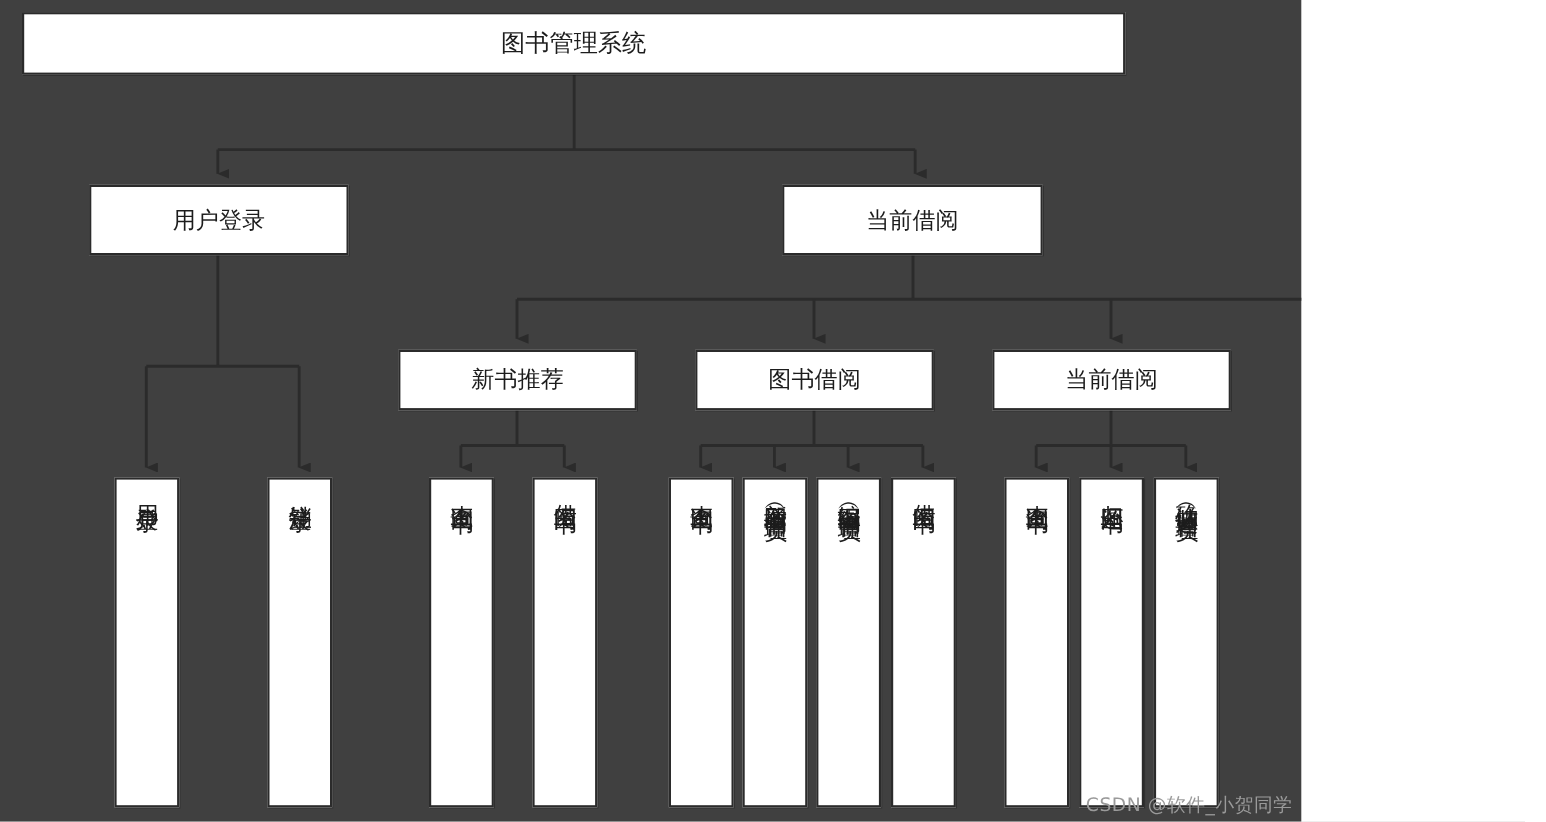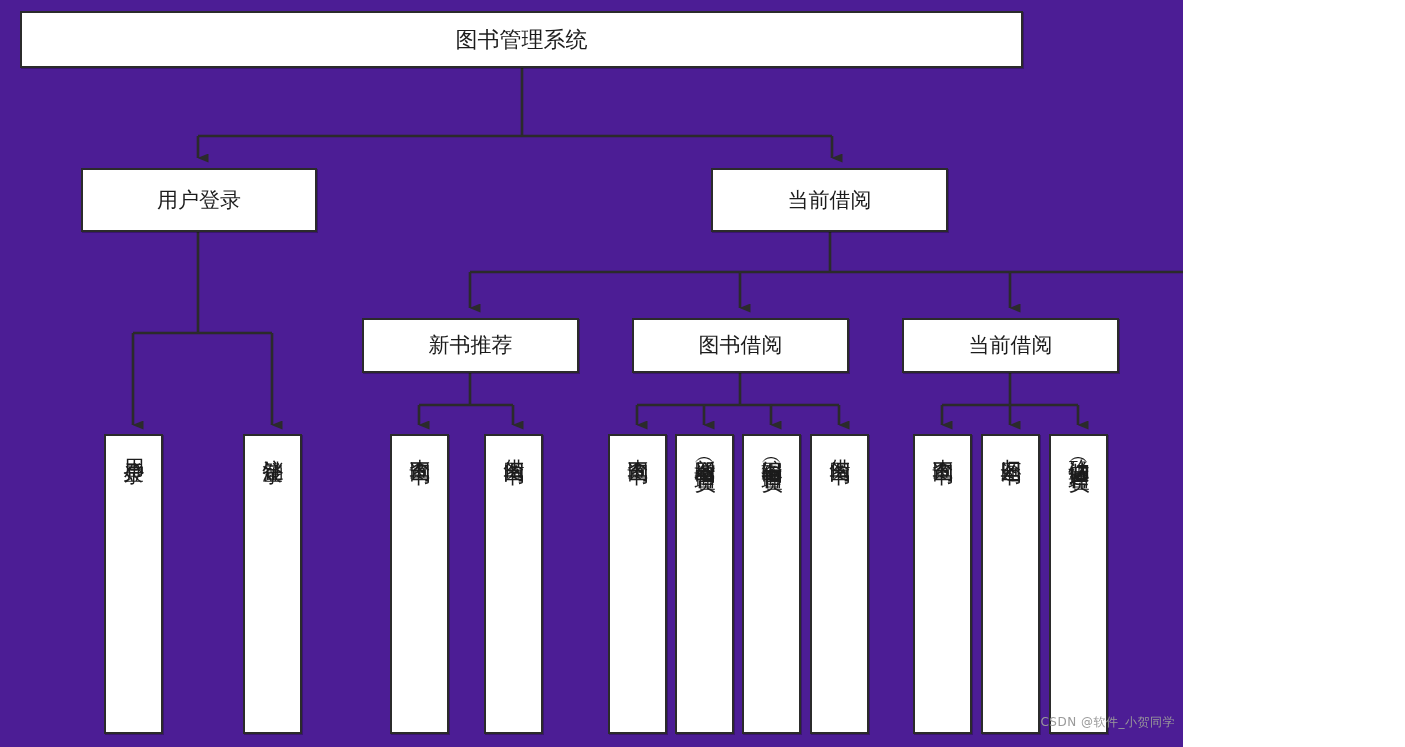--- a/index.html
+++ b/index.html
@@ -9,21 +9,21 @@
     background: #ffffff;
   }
   body {
     font-family: "DejaVu Sans", "Liberation Sans", sans-serif;
     color: #1a1a1a;
   }
   #diagram-root {
     position: relative;
     width: 1183px;
     height: 747px;
-    background: #4c1d95;
+    background: #404040;
     overflow: hidden;
     text-decoration: underline;
   }
   #edge-layer {
     position: absolute;
     left: 0;
     top: 0;
     width: 1405px;
     height: 747px;
     pointer-events: none;
@@ -61,22 +61,22 @@
     writing-mode: vertical-rl;
     text-orientation: upright;
     font-size: 21px;
     letter-spacing: 2px;
     line-height: 1.0;
     white-space: nowrap;
   }
   #watermark {
     position: absolute;
     right: 8px;
-    bottom: 16px;
-    font-size: 12px;
+    bottom: 4px;
+    font-size: 17px;
     color: #9a9a9a;
     letter-spacing: 0.5px;
     white-space: nowrap;
     user-select: none;
   }
 </style>
 </head>
 <body>
 
 <div id="diagram-root">

